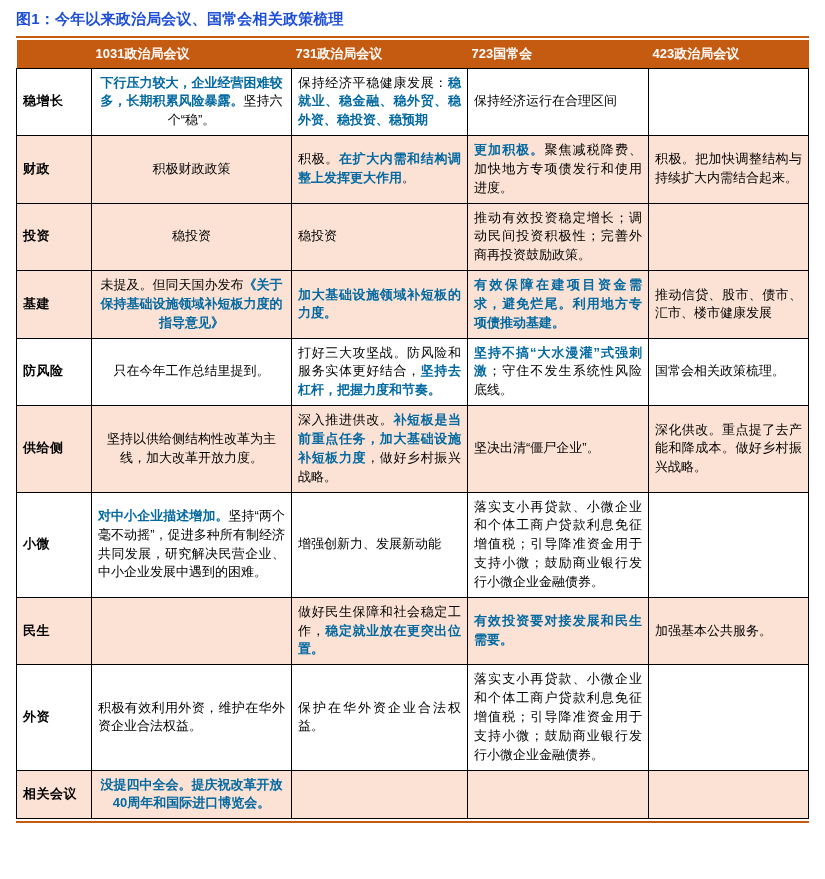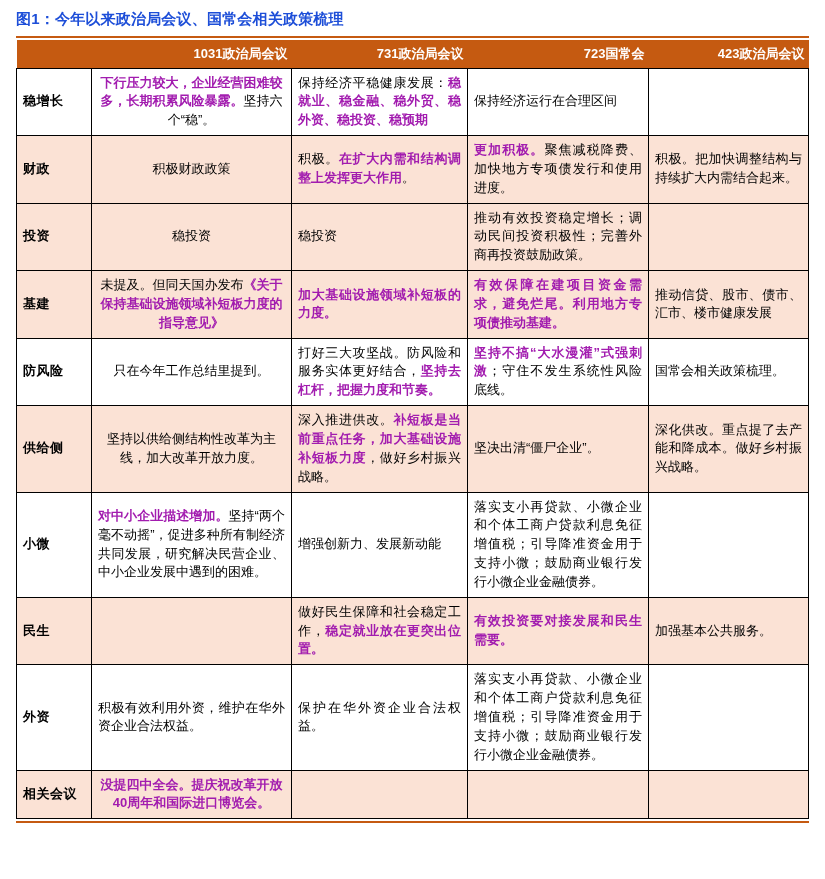--- a/index.html
+++ b/index.html
@@ -46,21 +46,21 @@
   table.policy col.c3 { width: 181px; }
   table.policy col.c4 { width: 160px; }
 
   table.policy th {
     background: #C55A11;
     color: #ffffff;
     font-size: 13px;
     font-weight: bold;
     height: 24px;
     padding: 2px 4px;
-    text-align: right;
+    text-align: left;
     border: none;
   }
   table.policy th.corner {
     background: #C55A11;
   }
   table.policy td {
     border: 1px solid #000000;
     vertical-align: middle;
     font-size: 13px;
     line-height: 1.45;
@@ -79,21 +79,21 @@
     letter-spacing: 0.5px;
   }
   td.cell {
     text-align: justify;
     text-justify: inter-ideograph;
   }
   td.cell.center {
     text-align: center;
   }
   .hl {
-    color: #a21caf;
+    color: #0369a1;
     font-weight: bold;
   }
 </style>
 </head>
 <body>
 
 <div class="page">
 
   <div class="fig-title">图1：今年以来政治局会议、国常会相关政策梳理</div>
 

